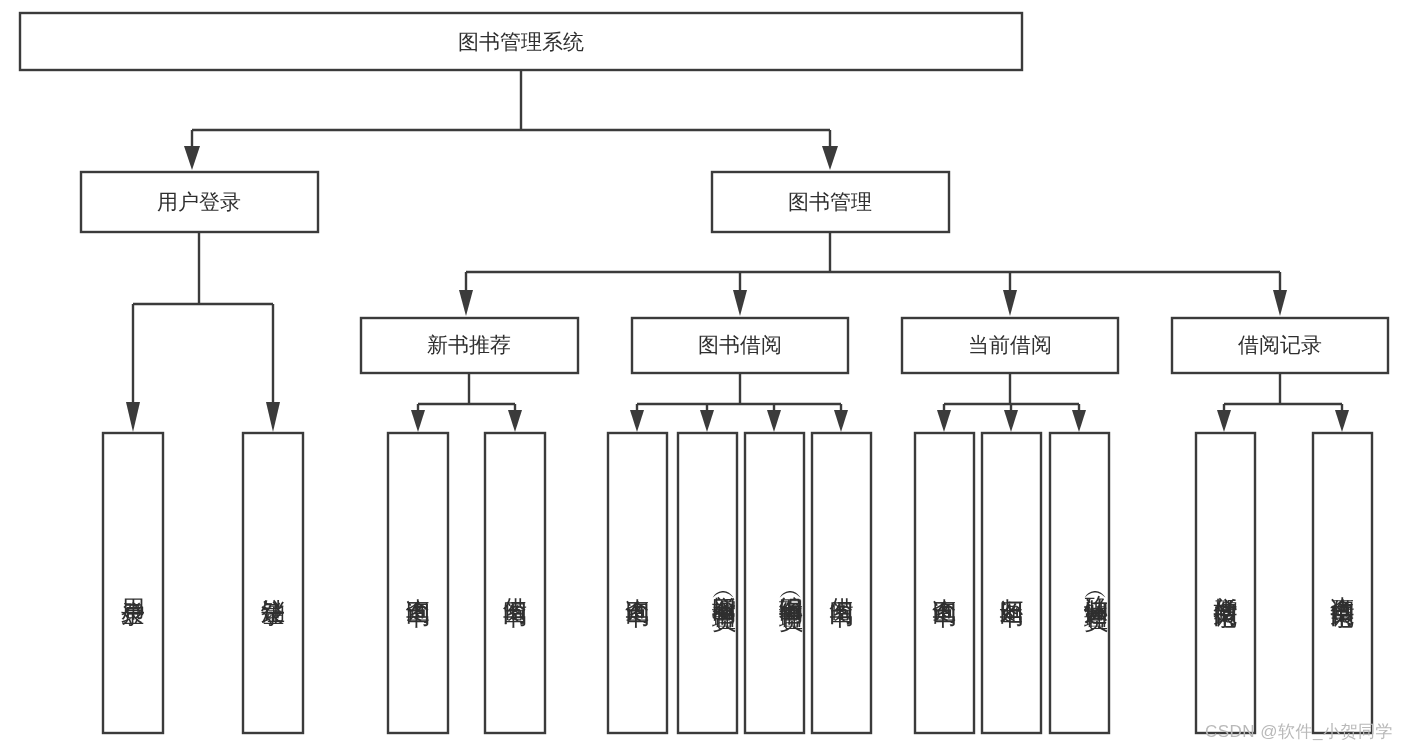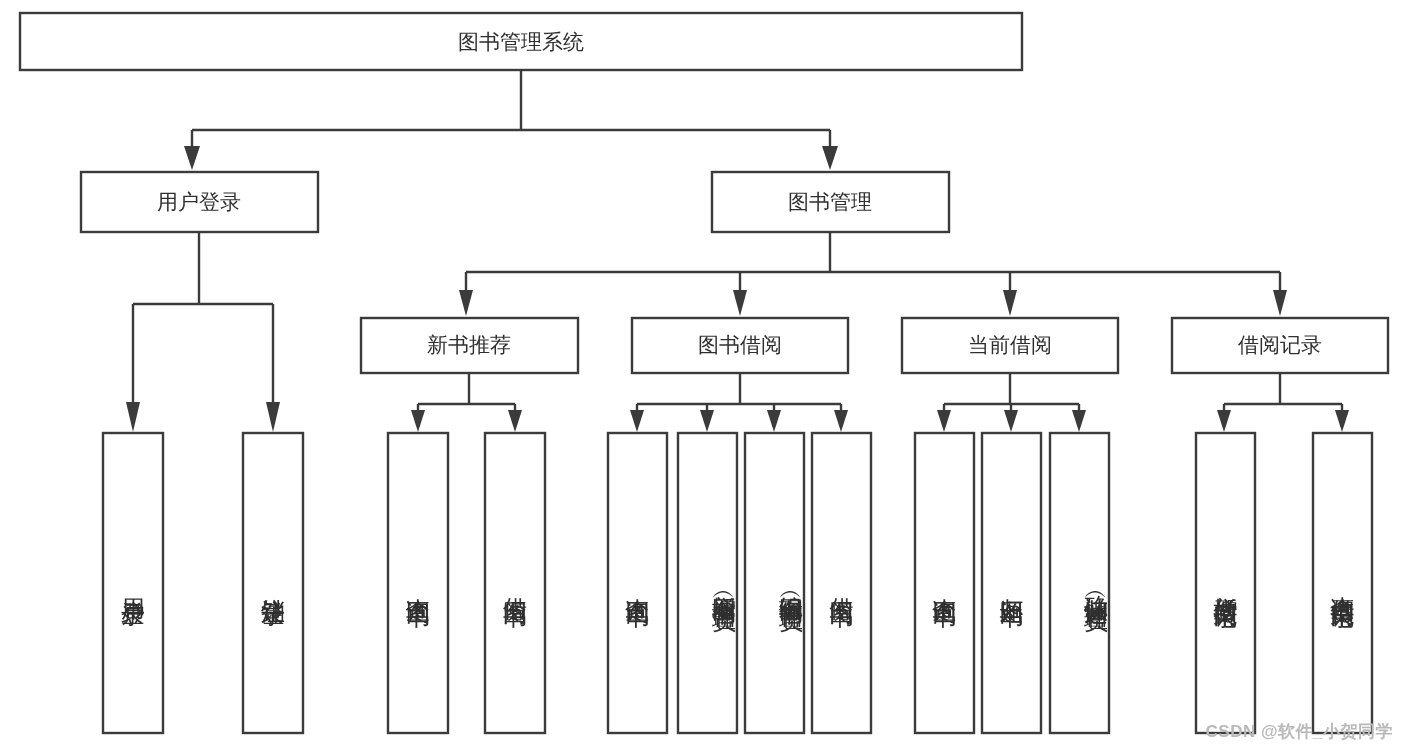--- a/index.html
+++ b/index.html
@@ -72,21 +72,20 @@
   .watermark {
     position: absolute;
     right: 12px;
     bottom: 4px;
     font-family: "Liberation Sans", "DejaVu Sans", sans-serif;
     font-size: 17px;
     color: #b9b9b9;
     letter-spacing: 0.5px;
     white-space: nowrap;
     user-select: none;
-    font-weight: bold;
   }
 </style>
 </head>
 <body>
 
 <div id="diagram-root">
 
   <svg id="diagram-svg" viewBox="0 0 1405 747">
 
     <g>

